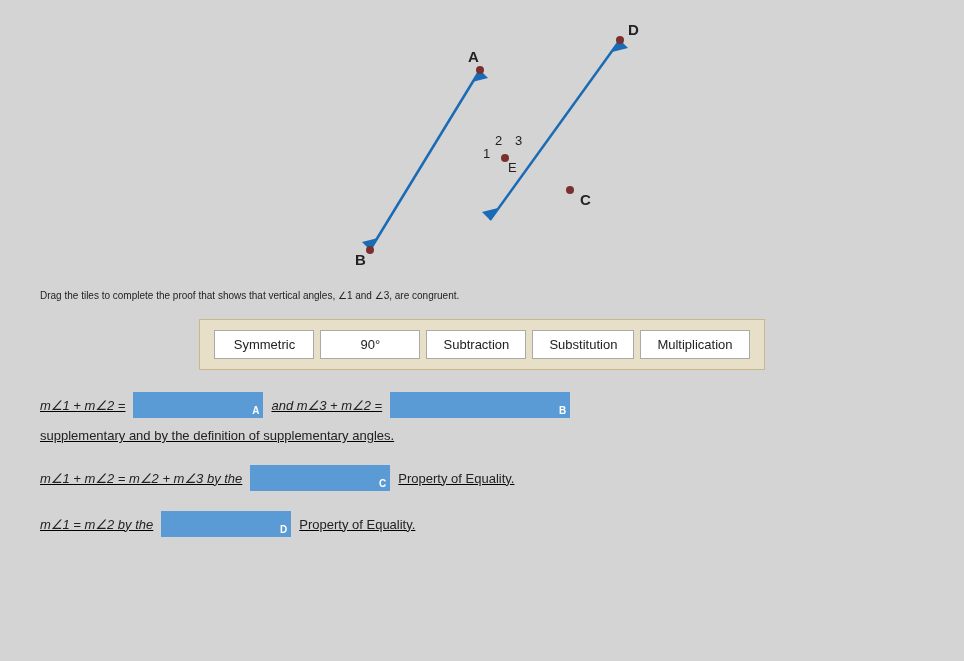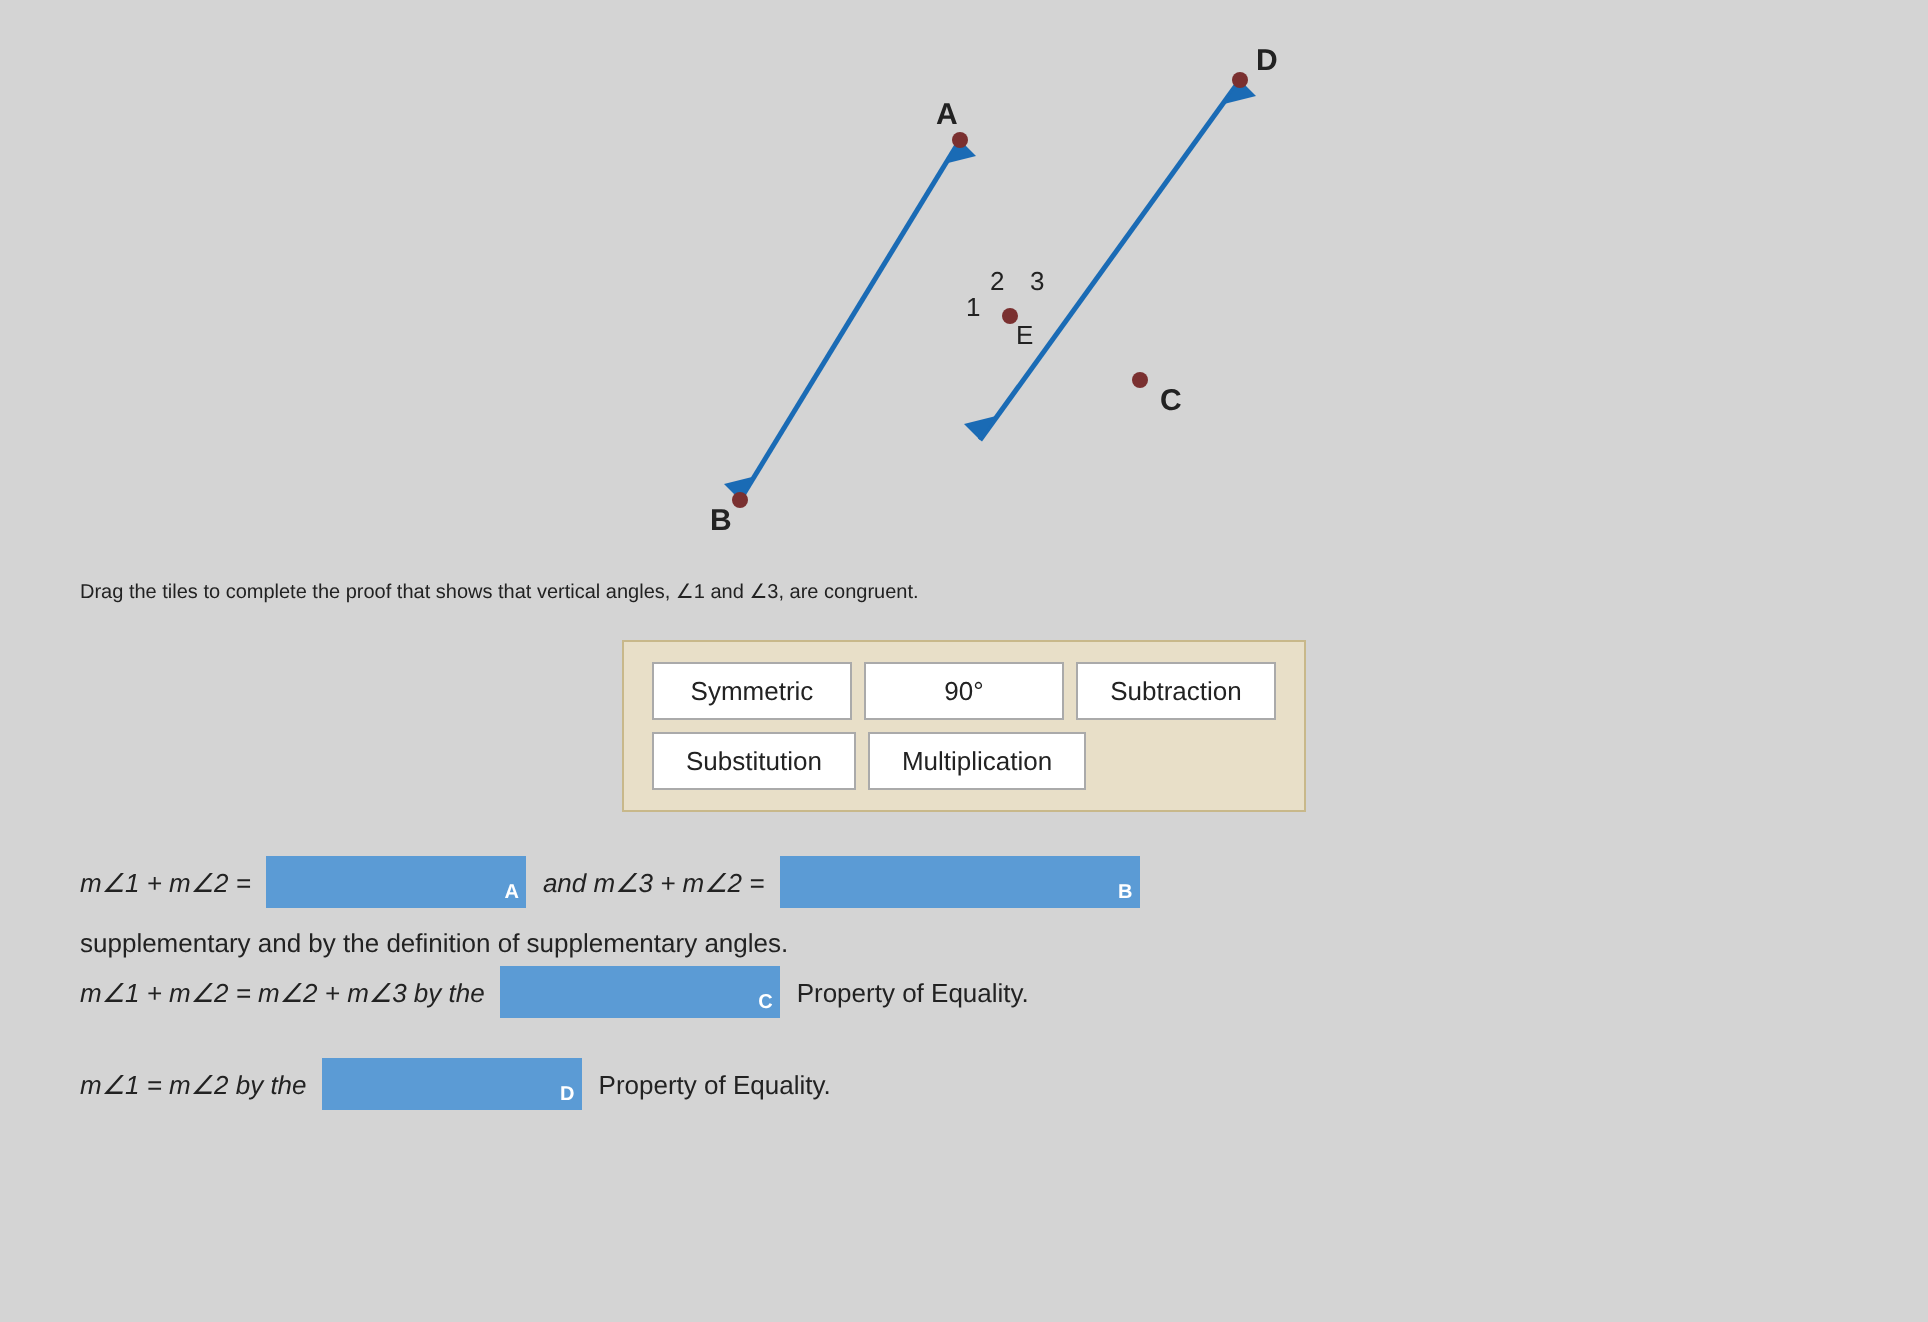--- a/index.html
+++ b/index.html
@@ -55,21 +55,20 @@
       flex-direction: column;
       align-items: center;
       margin-bottom: 22px;
     }
 
     .tiles-wrapper {
       background: #e8dfc8;
       border: 1px solid #c8b88a;
       padding: 10px 14px;
       display: inline-flex;
-      flex-direction: column;
       gap: 6px;
     }
 
     .tiles-row {
       display: flex;
       gap: 6px;
     }
 
     .tile {
       background: white;
@@ -78,20 +77,21 @@
       font-size: 13px;
       cursor: pointer;
       min-width: 100px;
       text-align: center;
       color: #222;
     }
 
     
     .proof-area {
       margin-left: 10px;
+      text-decoration: underline;
     }
 
     .proof-line {
       display: flex;
       align-items: center;
       flex-wrap: wrap;
       margin-bottom: 10px;
       font-size: 13px;
       color: #222;
     }
@@ -145,21 +145,21 @@
       display: inline-block;
       width: 130px;
       height: 26px;
       vertical-align: middle;
       position: relative;
     }
 
     .supplementary-line {
       font-size: 13px;
       color: #222;
-      margin-bottom: 4px;
+      margin-bottom: 22px;
     }
 
     
     .math {
       font-style: italic;
     }
   </style>
 </head>
 <body>
 

